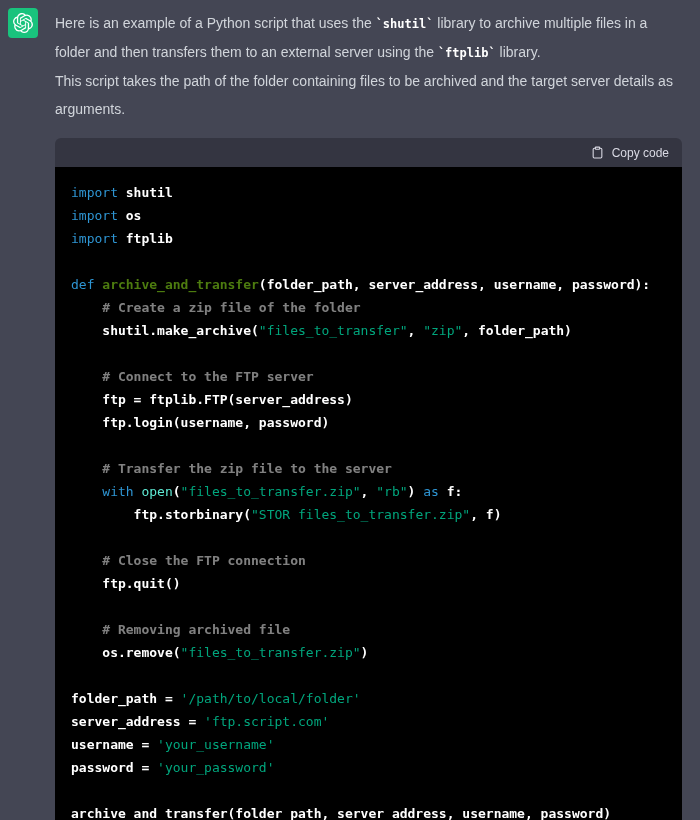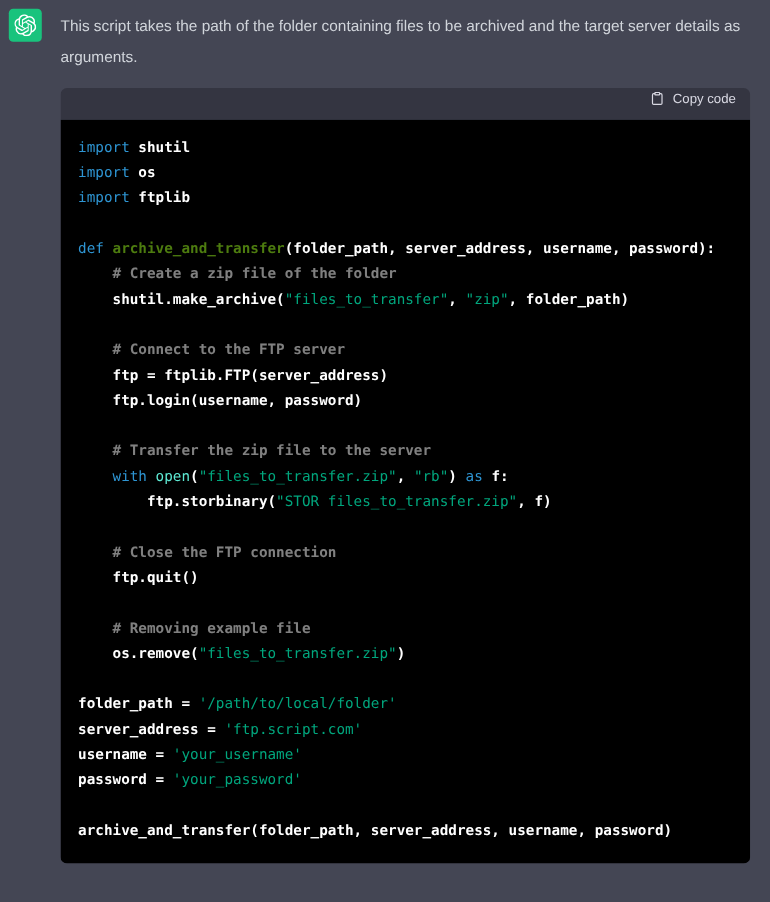--- a/index.html
+++ b/index.html
@@ -40,21 +40,21 @@
   .code-block {
     margin-top: 15px;
     width: 627px;
     border-radius: 6px;
     overflow: hidden;
   }
   .code-header {
     background: #343541;
     height: 29px;
     display: flex;
-    align-items: flex-end;
+    align-items: center;
     justify-content: flex-end;
     padding: 12px 13px;
   }
   .copy-btn {
     display: flex;
     align-items: center;
     gap: 8px;
     background: none;
     border: none;
     color: #d9d9e3;
@@ -84,20 +84,21 @@
 <body>
 
 <div class="message">
   <div class="avatar">
     <svg viewBox="0 0 24 24" xmlns="http://www.w3.org/2000/svg">
         <path d="M22.2819 9.8211a5.9847 5.9847 0 0 0-.5157-4.9108 6.0462 6.0462 0 0 0-6.5098-2.9A6.0651 6.0651 0 0 0 4.9807 4.1818a5.9847 5.9847 0 0 0-3.9977 2.9 6.0462 6.0462 0 0 0 .7427 7.0966 5.98 5.98 0 0 0 .511 4.9107 6.051 6.051 0 0 0 6.5146 2.9001A5.9847 5.9847 0 0 0 13.2599 24a6.0557 6.0557 0 0 0 5.7718-4.2058 5.9894 5.9894 0 0 0 3.9977-2.9001 6.0557 6.0557 0 0 0-.7475-7.073zM13.2599 22.4301a4.4755 4.4755 0 0 1-2.8764-1.0408l.1419-.0804 4.7783-2.7582a.7948.7948 0 0 0 .3927-.6813v-6.7369l2.02 1.1686a.071.071 0 0 1 .038.0615v5.5826a4.504 4.504 0 0 1-4.4945 4.4849zm-9.6607-4.1254a4.4708 4.4708 0 0 1-.5346-3.0137l.142.0852 4.783 2.7582a.7712.7712 0 0 0 .7806 0l5.8428-3.3685v2.3324a.0804.0804 0 0 1-.0332.0615L9.74 19.9502a4.4992 4.4992 0 0 1-6.1408-1.6464zM2.3408 7.8956a4.485 4.485 0 0 1 2.3655-1.9728V11.6a.7664.7664 0 0 0 .3879.6765l5.8144 3.3543-2.0201 1.1685a.0757.0757 0 0 1-.071 0l-4.8303-2.7865A4.504 4.504 0 0 1 2.3408 7.8956zm16.5963 3.8558L13.1038 8.364 15.1192 7.2a.0757.0757 0 0 1 .071 0l4.8303 2.7913a4.4944 4.4944 0 0 1-.6765 8.1042v-5.6772a.79.79 0 0 0-.407-.667zm2.0107-3.0231l-.142-.0852-4.7735-2.7818a.7759.7759 0 0 0-.7854 0L9.409 9.2297V6.8974a.0662.0662 0 0 1 .0284-.0615l4.8303-2.7866a4.4992 4.4992 0 0 1 6.6802 4.66zM8.3065 12.863l-2.02-1.1638a.0804.0804 0 0 1-.038-.0567V6.0742a4.4992 4.4992 0 0 1 7.3757-3.4537l-.142.0805L8.704 5.459a.7948.7948 0 0 0-.3927.6813zm1.0976-2.3654l2.602-1.4998 2.6069 1.4998v2.9994l-2.5974 1.4997-2.6067-1.4997z"></path>
       </svg>
   </div>
   <div class="content">
     <div class="prose">
+        <p><span>Here is an example of a Python script that uses the </span><span class="inline-code">`shutil`</span><span> library to archive multiple files in a folder and then transfers them to an external server using the </span><span class="inline-code">`ftplib`</span><span> library.</span></p>
         <p><span>This script takes the path of the folder containing files to be archived and the target server details as arguments.</span></p>
       </div>
     <div class="code-block">
       <div class="code-header">
         <button class="copy-btn">
           <svg viewBox="0 0 24 24" xmlns="http://www.w3.org/2000/svg" stroke-linecap="round" stroke-linejoin="round">
               <path d="M16 4h2a2 2 0 0 1 2 2v14a2 2 0 0 1-2 2H6a2 2 0 0 1-2-2V6a2 2 0 0 1 2-2h2"></path>
               <rect x="8" y="2" width="8" height="4" rx="1" ry="1"></rect>
             </svg>
           <span>Copy code</span>
@@ -116,21 +117,21 @@
           <div class="code-line"><span class="tok-pl">    ftp = ftplib.FTP(server_address)</span></div>
           <div class="code-line"><span class="tok-pl">    ftp.login(username, password)</span></div>
           <div class="code-line">&nbsp;</div>
           <div class="code-line"><span class="tok-cm">    # Transfer the zip file to the server</span></div>
           <div class="code-line"><span class="tok-pl">    </span><span class="tok-kw">with</span><span class="tok-pl"> </span><span class="tok-bi">open</span><span class="tok-pl">(</span><span class="tok-str">"files_to_transfer.zip"</span><span class="tok-pl">, </span><span class="tok-str">"rb"</span><span class="tok-pl">) </span><span class="tok-kw">as</span><span class="tok-pl"> f:</span></div>
           <div class="code-line"><span class="tok-pl">        ftp.storbinary(</span><span class="tok-str">"STOR files_to_transfer.zip"</span><span class="tok-pl">, f)</span></div>
           <div class="code-line">&nbsp;</div>
           <div class="code-line"><span class="tok-cm">    # Close the FTP connection</span></div>
           <div class="code-line"><span class="tok-pl">    ftp.quit()</span></div>
           <div class="code-line">&nbsp;</div>
-          <div class="code-line"><span class="tok-cm">    # Removing example file</span></div>
+          <div class="code-line"><span class="tok-cm">    # Removing archived file</span></div>
           <div class="code-line"><span class="tok-pl">    os.remove(</span><span class="tok-str">"files_to_transfer.zip"</span><span class="tok-pl">)</span></div>
           <div class="code-line">&nbsp;</div>
           <div class="code-line"><span class="tok-pl">folder_path = </span><span class="tok-str">'/path/to/local/folder'</span></div>
           <div class="code-line"><span class="tok-pl">server_address = </span><span class="tok-str">'ftp.script.com'</span></div>
           <div class="code-line"><span class="tok-pl">username = </span><span class="tok-str">'your_username'</span></div>
           <div class="code-line"><span class="tok-pl">password = </span><span class="tok-str">'your_password'</span></div>
           <div class="code-line">&nbsp;</div>
           <div class="code-line"><span class="tok-pl">archive_and_transfer(folder_path, server_address, username, password)</span></div>
         </div>
     </div>

